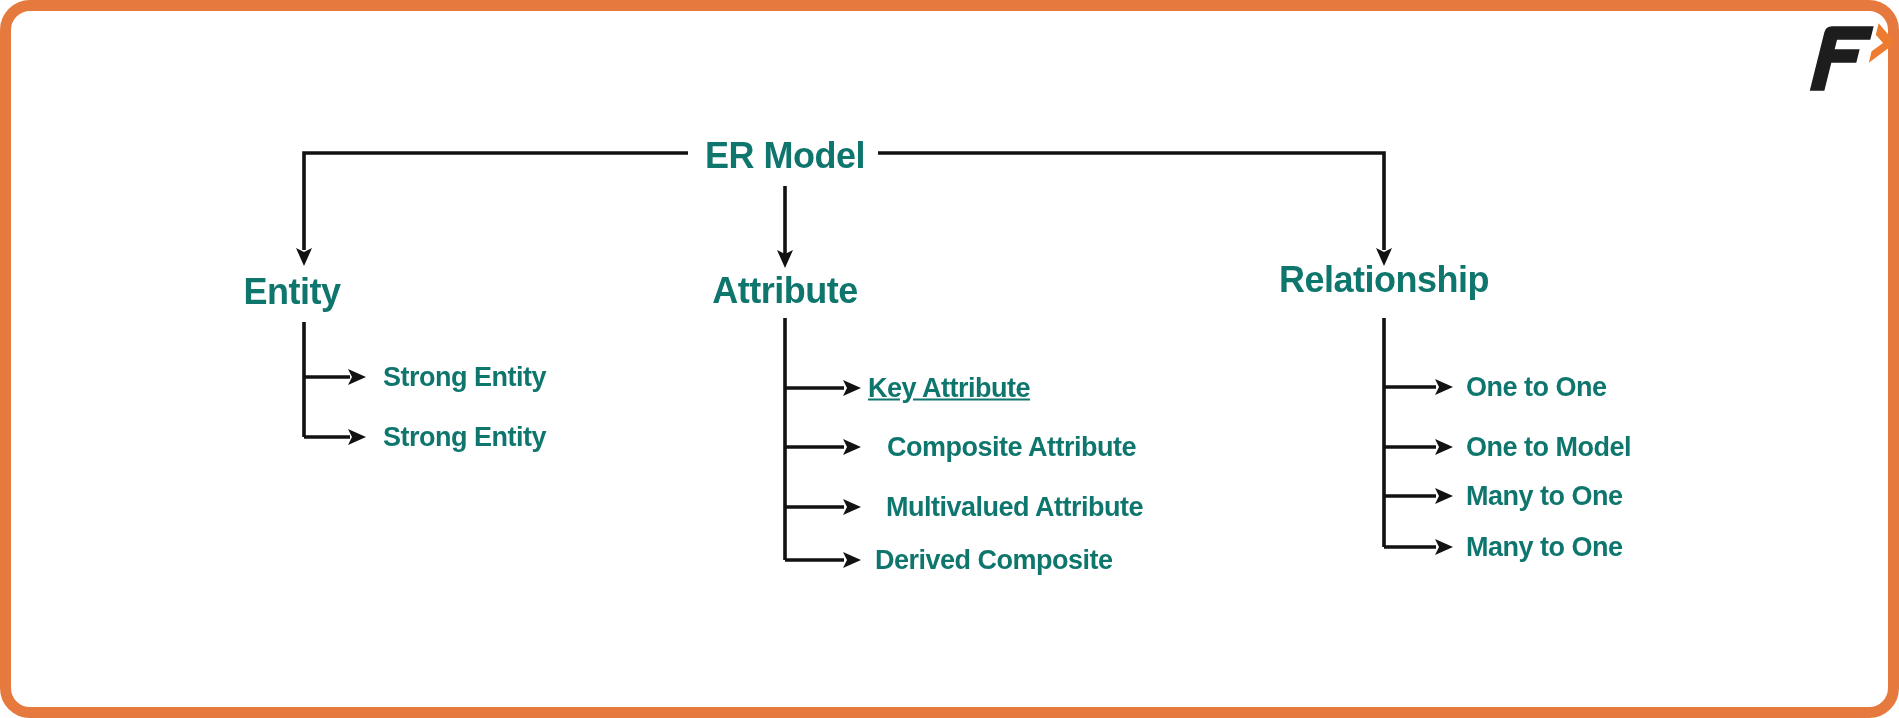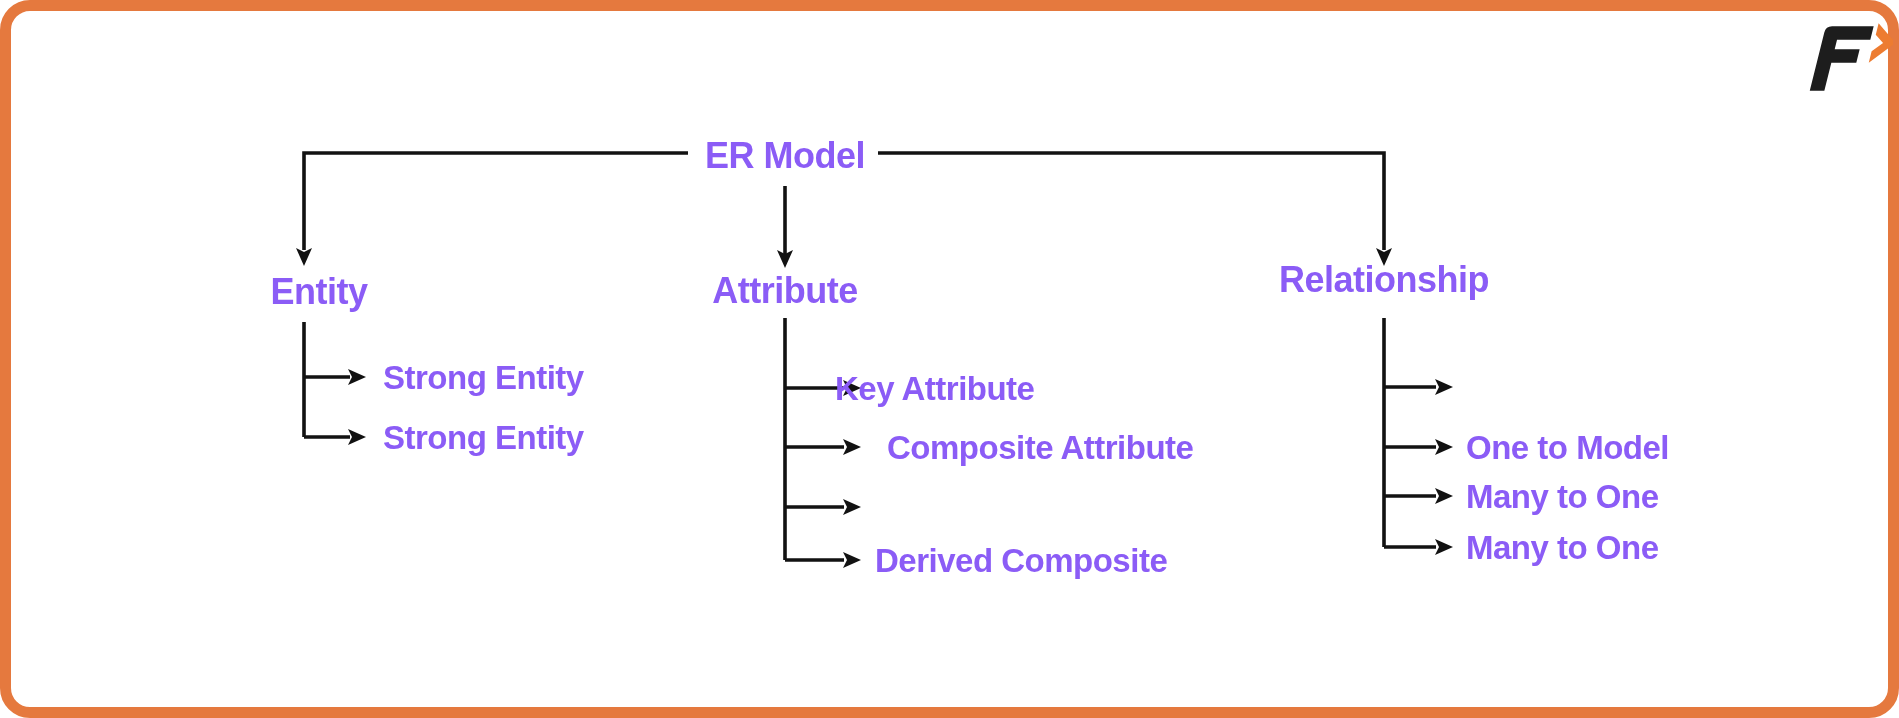--- a/index.html
+++ b/index.html
@@ -26,31 +26,31 @@
     background: #ffffff;
   }
   .wires {
     position: absolute;
     left: 0; top: 0;
     pointer-events: none;
   }
   .node {
     position: absolute;
     font-weight: bold;
-    color: #8b5cf6;
+    color: #0f766e;
     white-space: nowrap;
     letter-spacing: -0.5px;
     line-height: 1;
   }
   .parent {
     font-size: 36px;
     transform: translate(-50%, -50%);
   }
   .child {
-    font-size: 33px;
+    font-size: 27px;
     transform: translateY(-50%);
   }
   .logo {
     position: absolute;
     left: 1793px;
     top: 18px;
     width: 100px;
     height: 78px;
   }
 </style>
@@ -90,31 +90,33 @@
 
       <polygon points="1453,387 1435,379 1439,387 1435,395"></polygon>
       <polygon points="1453,447 1435,439 1439,447 1435,455"></polygon>
       <polygon points="1453,496 1435,488 1439,496 1435,504"></polygon>
       <polygon points="1453,547 1435,539 1439,547 1435,555"></polygon>
     </g>
   </svg>
 
   <div class="node parent" style="left:785px; top:156px;">ER Model</div>
 
-  <div class="node parent" style="left:319px; top:292px;text-align:center;">Entity</div>
+  <div class="node parent" style="left:292px; top:292px;text-align:center;">Entity</div>
   <div class="node parent" style="left:785px; top:291px;">Attribute</div>
   <div class="node parent" style="left:1384px; top:280px;">Relationship</div>
 
   <div class="node child" style="left:383px; top:377px;">Strong Entity</div>
   <div class="node child" style="left:383px; top:437px;">Strong Entity</div>
 
-  <div class="node child" style="left:835px; top:388px;">Key Attribute</div>
+  <div class="node child" style="left:868px; top:388px;text-decoration:underline;">Key Attribute</div>
   <div class="node child" style="left:875px; top:447px;margin-left:12px;">Composite Attribute</div>
+  <div class="node child" style="left:886px; top:507px;">Multivalued Attribute</div>
   <div class="node child" style="left:875px; top:560px;">Derived Composite</div>
 
+  <div class="node child" style="left:1466px; top:387px;">One to One</div>
   <div class="node child" style="left:1466px; top:447px;">One to Model</div>
   <div class="node child" style="left:1466px; top:496px;">Many to One</div>
   <div class="node child" style="left:1466px; top:547px;">Many to One</div>
 
   <svg class="logo" viewBox="0 0 95 75">
     <g transform="translate(13,0) skewX(-14)">
       <path d="M 26,8 H 66 V 21 H 34 V 30 H 58 V 43 H 34 V 70 H 20 V 14 Q 20,8 26,8 Z" fill="#1D1D1D"></path>
       <path d="M 70,5 L 91,24 L 70,43 L 70,32 L 79,24 L 70,16 Z" fill="#ED7C31"></path>
     </g>
   </svg>

